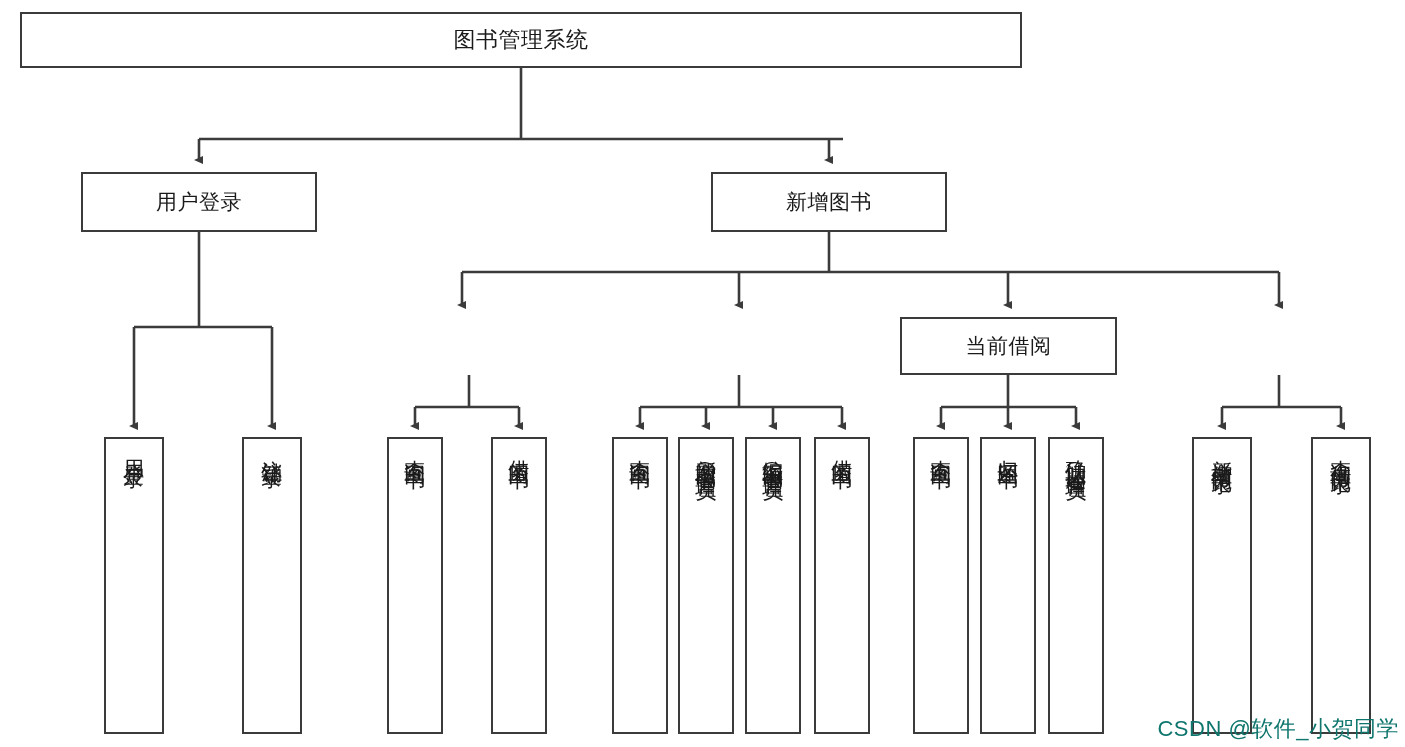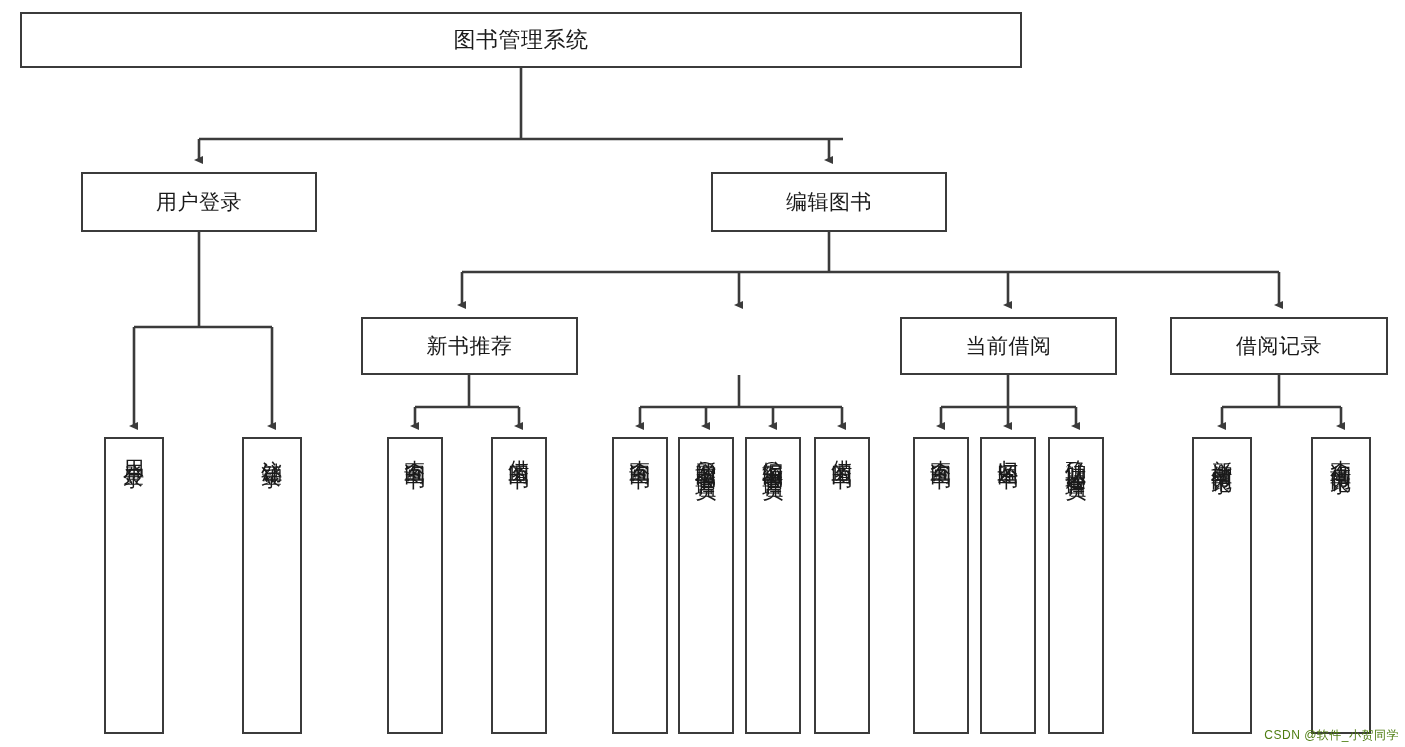--- a/index.html
+++ b/index.html
@@ -57,22 +57,22 @@
     white-space: nowrap;
     text-align: start;
   }
   .node.h .htext {
     white-space: nowrap;
   }
   #watermark {
     position: absolute;
     right: 6px;
     bottom: 3px;
-    font-size: 12px;
-    color: #4d7c0f;
+    font-size: 22px;
+    color: #0f766e;
     white-space: nowrap;
     letter-spacing: 0.5px;
   }
 </style>
 </head>
 <body>
 
 <div id="canvas">
 
   <svg class="connectors" viewBox="0 0 1405 747" xmlns="http://www.w3.org/2000/svg">
@@ -126,31 +126,25 @@
   </svg>
 
   <div class="node h root" style="left:20px; top:12px; width:1002px; height:56px;">
     <span class="htext">图书管理系统</span>
   </div>
 
   <div class="node h" style="left:81px; top:172px; width:236px; height:60px;">
     <span class="htext">用户登录</span>
   </div>
   <div class="node h" style="left:711px; top:172px; width:236px; height:60px;">
-    <span class="htext">编辑图书</span>
+    <span class="htext">新增图书</span>
   </div>
 
-  <div class="node h" style="left:361px; top:317px; width:217px; height:58px;">
-    <span class="htext">新书推荐</span>
-  </div>
   <div class="node h" style="left:900px; top:317px; width:217px; height:58px;align-items:center;">
     <span class="htext">当前借阅</span>
-  </div>
-  <div class="node h" style="left:1170px; top:317px; width:218px; height:58px;">
-    <span class="htext">借阅记录</span>
   </div>
 
   <div class="node v" style="left:104px; top:437px; width:60px; height:297px;">
     <span class="vtext">用户登录</span>
   </div>
   <div class="node v" style="left:242px; top:437px; width:60px; height:297px;">
     <span class="vtext">注销登录</span>
   </div>
 
   <div class="node v" style="left:387px; top:437px; width:56px; height:297px;">

